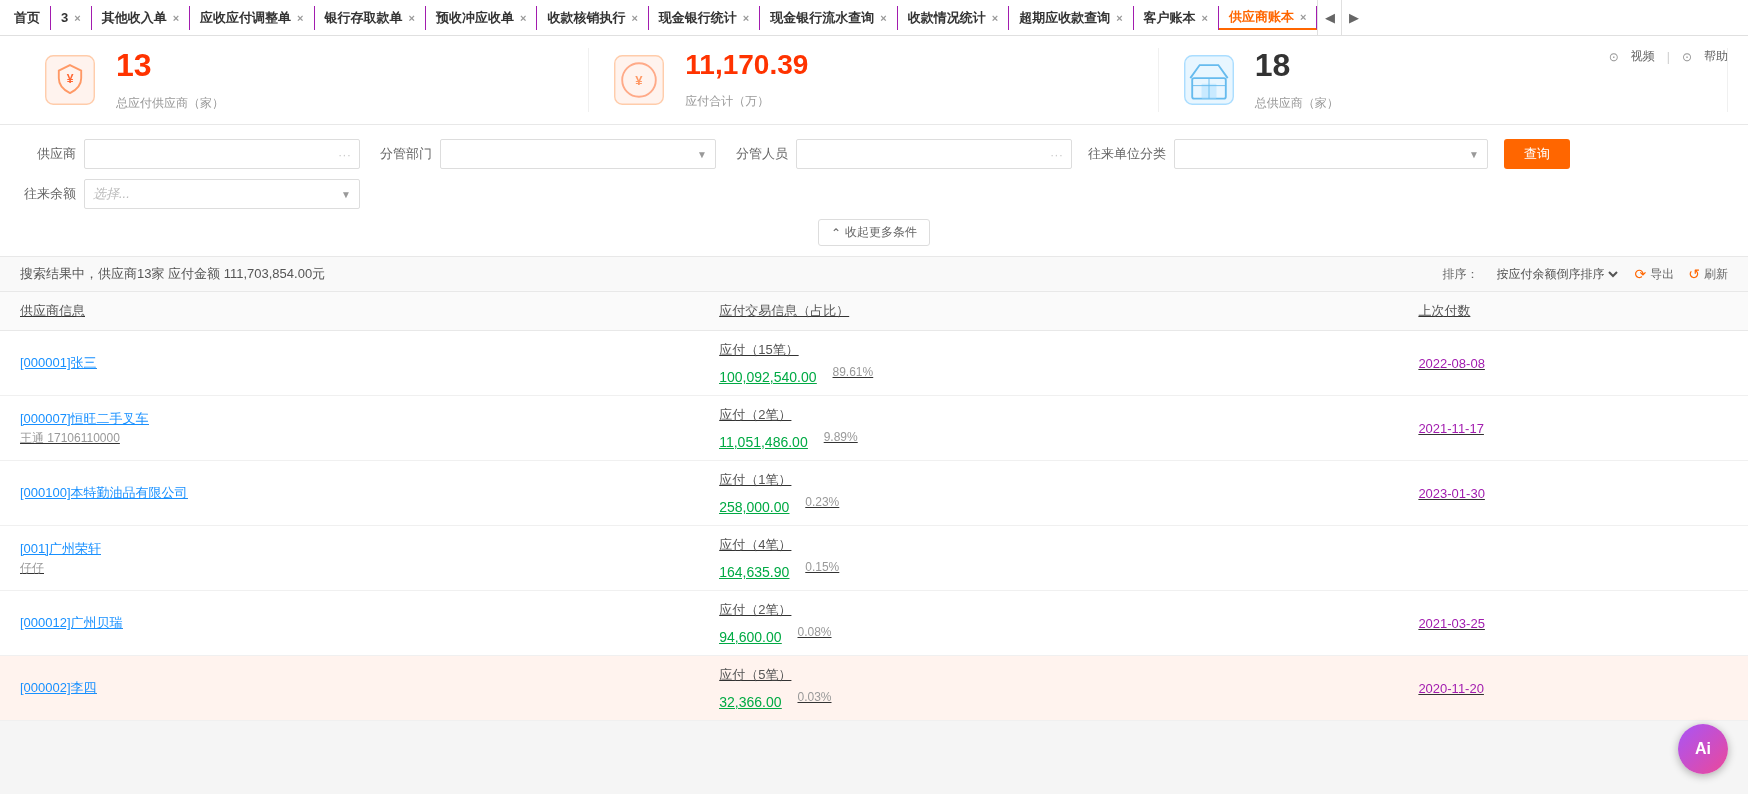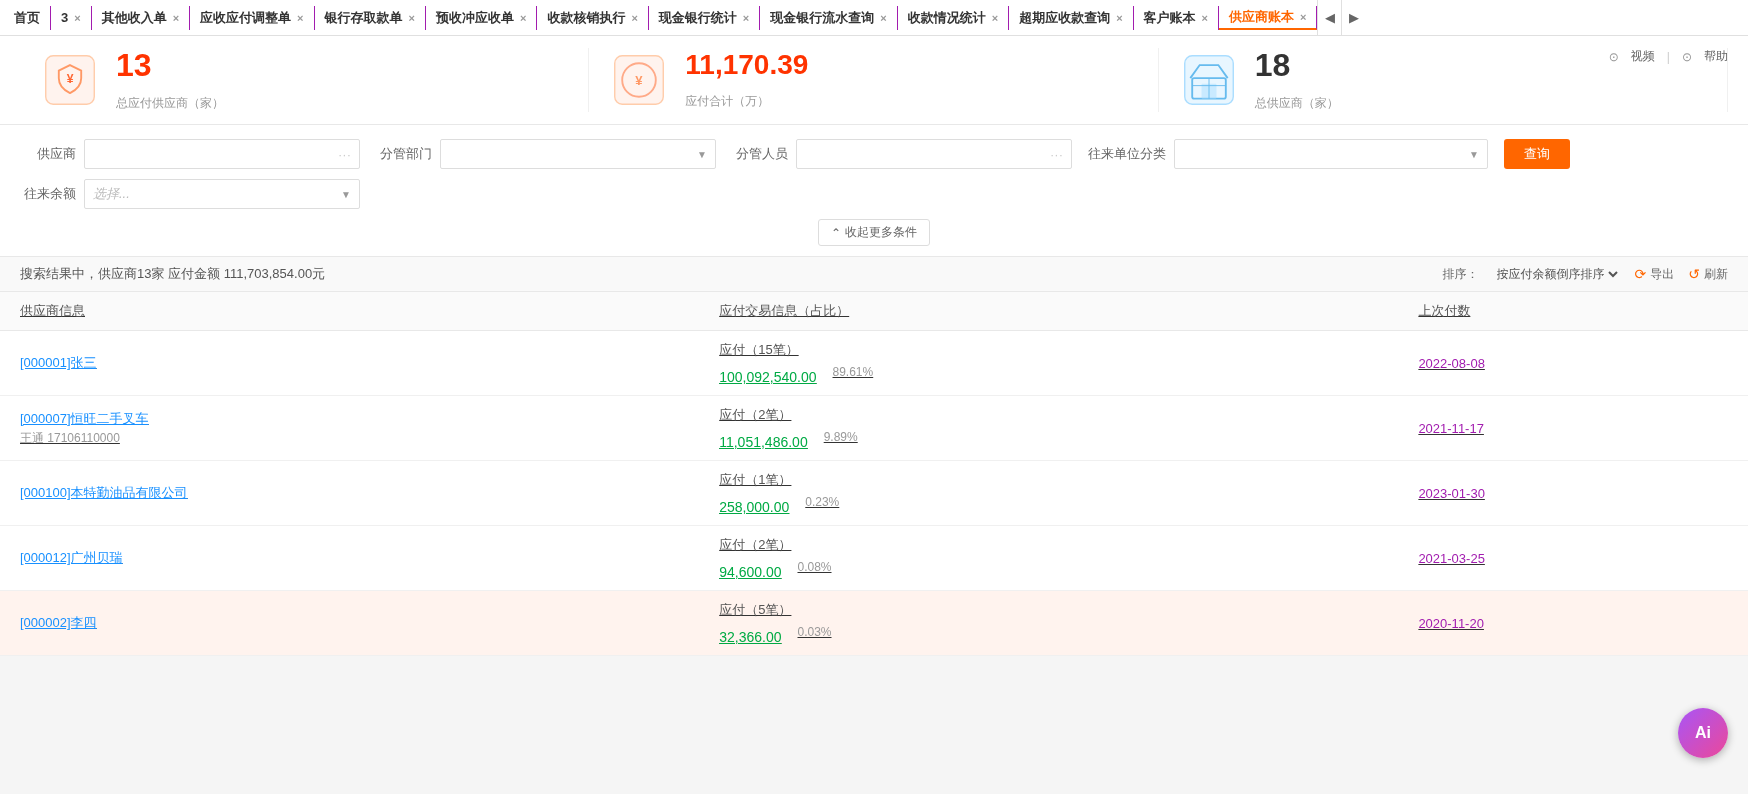--- a/index.html
+++ b/index.html
@@ -322,20 +322,31 @@
           <td>
             <div class="tx-label">应付（1笔）</div>
             <div class="tx-row">
               <span class="tx-amount">258,000.00</span>
               <span class="tx-percent">0.23%</span>
             </div>
           </td>
           <td><span class="date-text">2023-01-30</span></td>
         </tr>
         <tr>
+          <td><a class="supplier-link">[001]广州荣轩</a><div class="supplier-sub">仔仔</div></td>
+          <td>
+            <div class="tx-label">应付（4笔）</div>
+            <div class="tx-row">
+              <span class="tx-amount">164,635.90</span>
+              <span class="tx-percent">0.15%</span>
+            </div>
+          </td>
+          <td><span class="date-text"></span></td>
+        </tr>
+        <tr>
           <td><a class="supplier-link">[000012]广州贝瑞</a></td>
           <td>
             <div class="tx-label">应付（2笔）</div>
             <div class="tx-row">
               <span class="tx-amount">94,600.00</span>
               <span class="tx-percent">0.08%</span>
             </div>
           </td>
           <td><span class="date-text">2021-03-25</span></td>
         </tr>
@@ -347,15 +358,15 @@
               <span class="tx-amount">32,366.00</span>
               <span class="tx-percent">0.03%</span>
             </div>
           </td>
           <td><span class="date-text">2020-11-20</span></td>
         </tr>
       </tbody>
   </table>
 </div>
 
-<div style="position:fixed; right:20px; bottom:36px; width:50px; height:50px; background: linear-gradient(135deg,#a855f7,#ec4899); border-radius:50%; display:flex;align-items:center;justify-content:center; cursor:pointer; box-shadow:0 2px 8px rgba(0,0,0,0.3);">
+<div style="position:fixed; right:20px; bottom:20px; width:50px; height:50px; background: linear-gradient(135deg,#a855f7,#ec4899); border-radius:50%; display:flex;align-items:center;justify-content:center; cursor:pointer; box-shadow:0 2px 8px rgba(0,0,0,0.3);">
   <span style="color:#fff;font-weight:bold;font-size:16px;">Ai</span>
 </div>
 
 </body></html>

